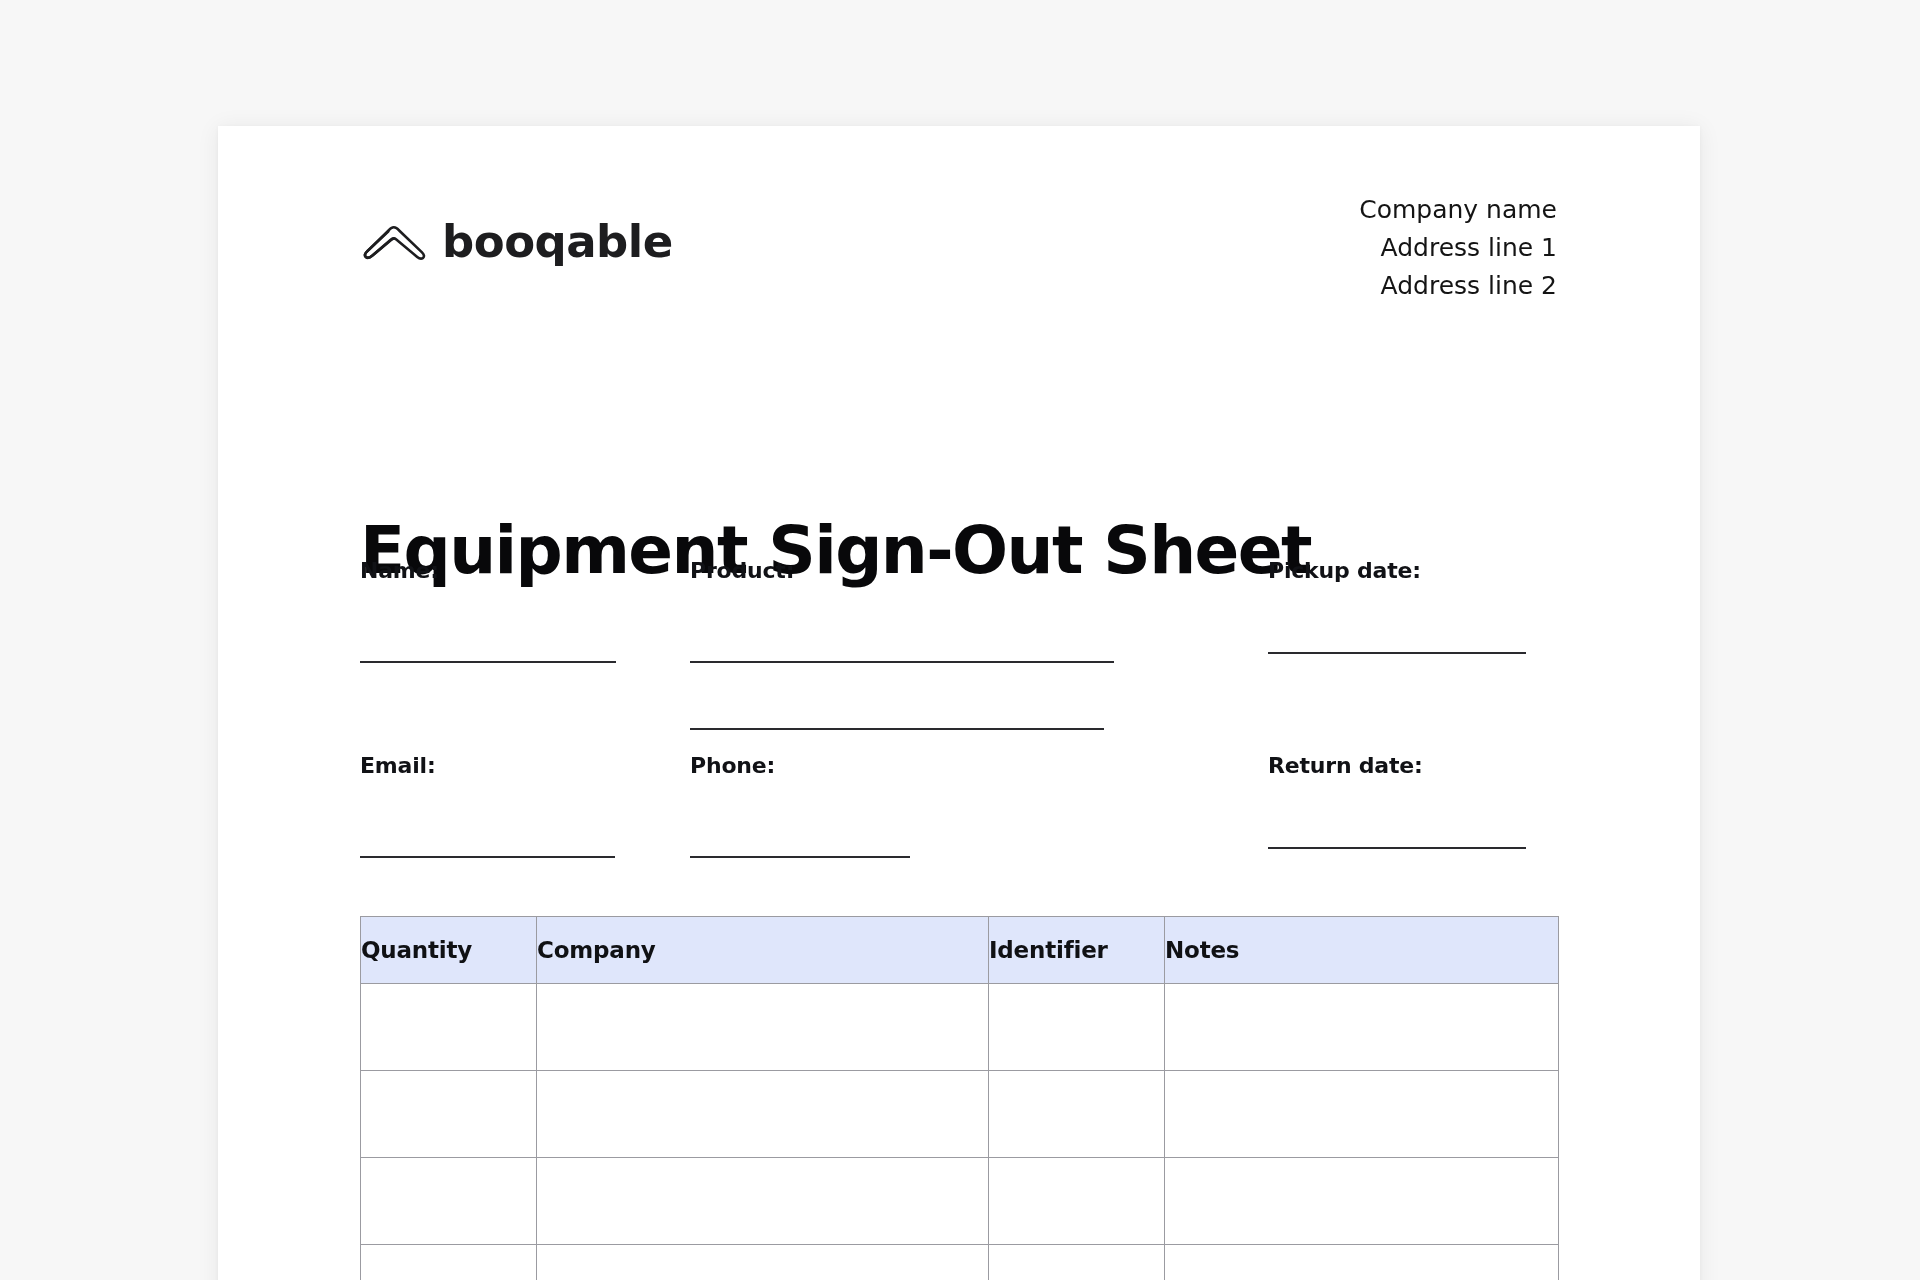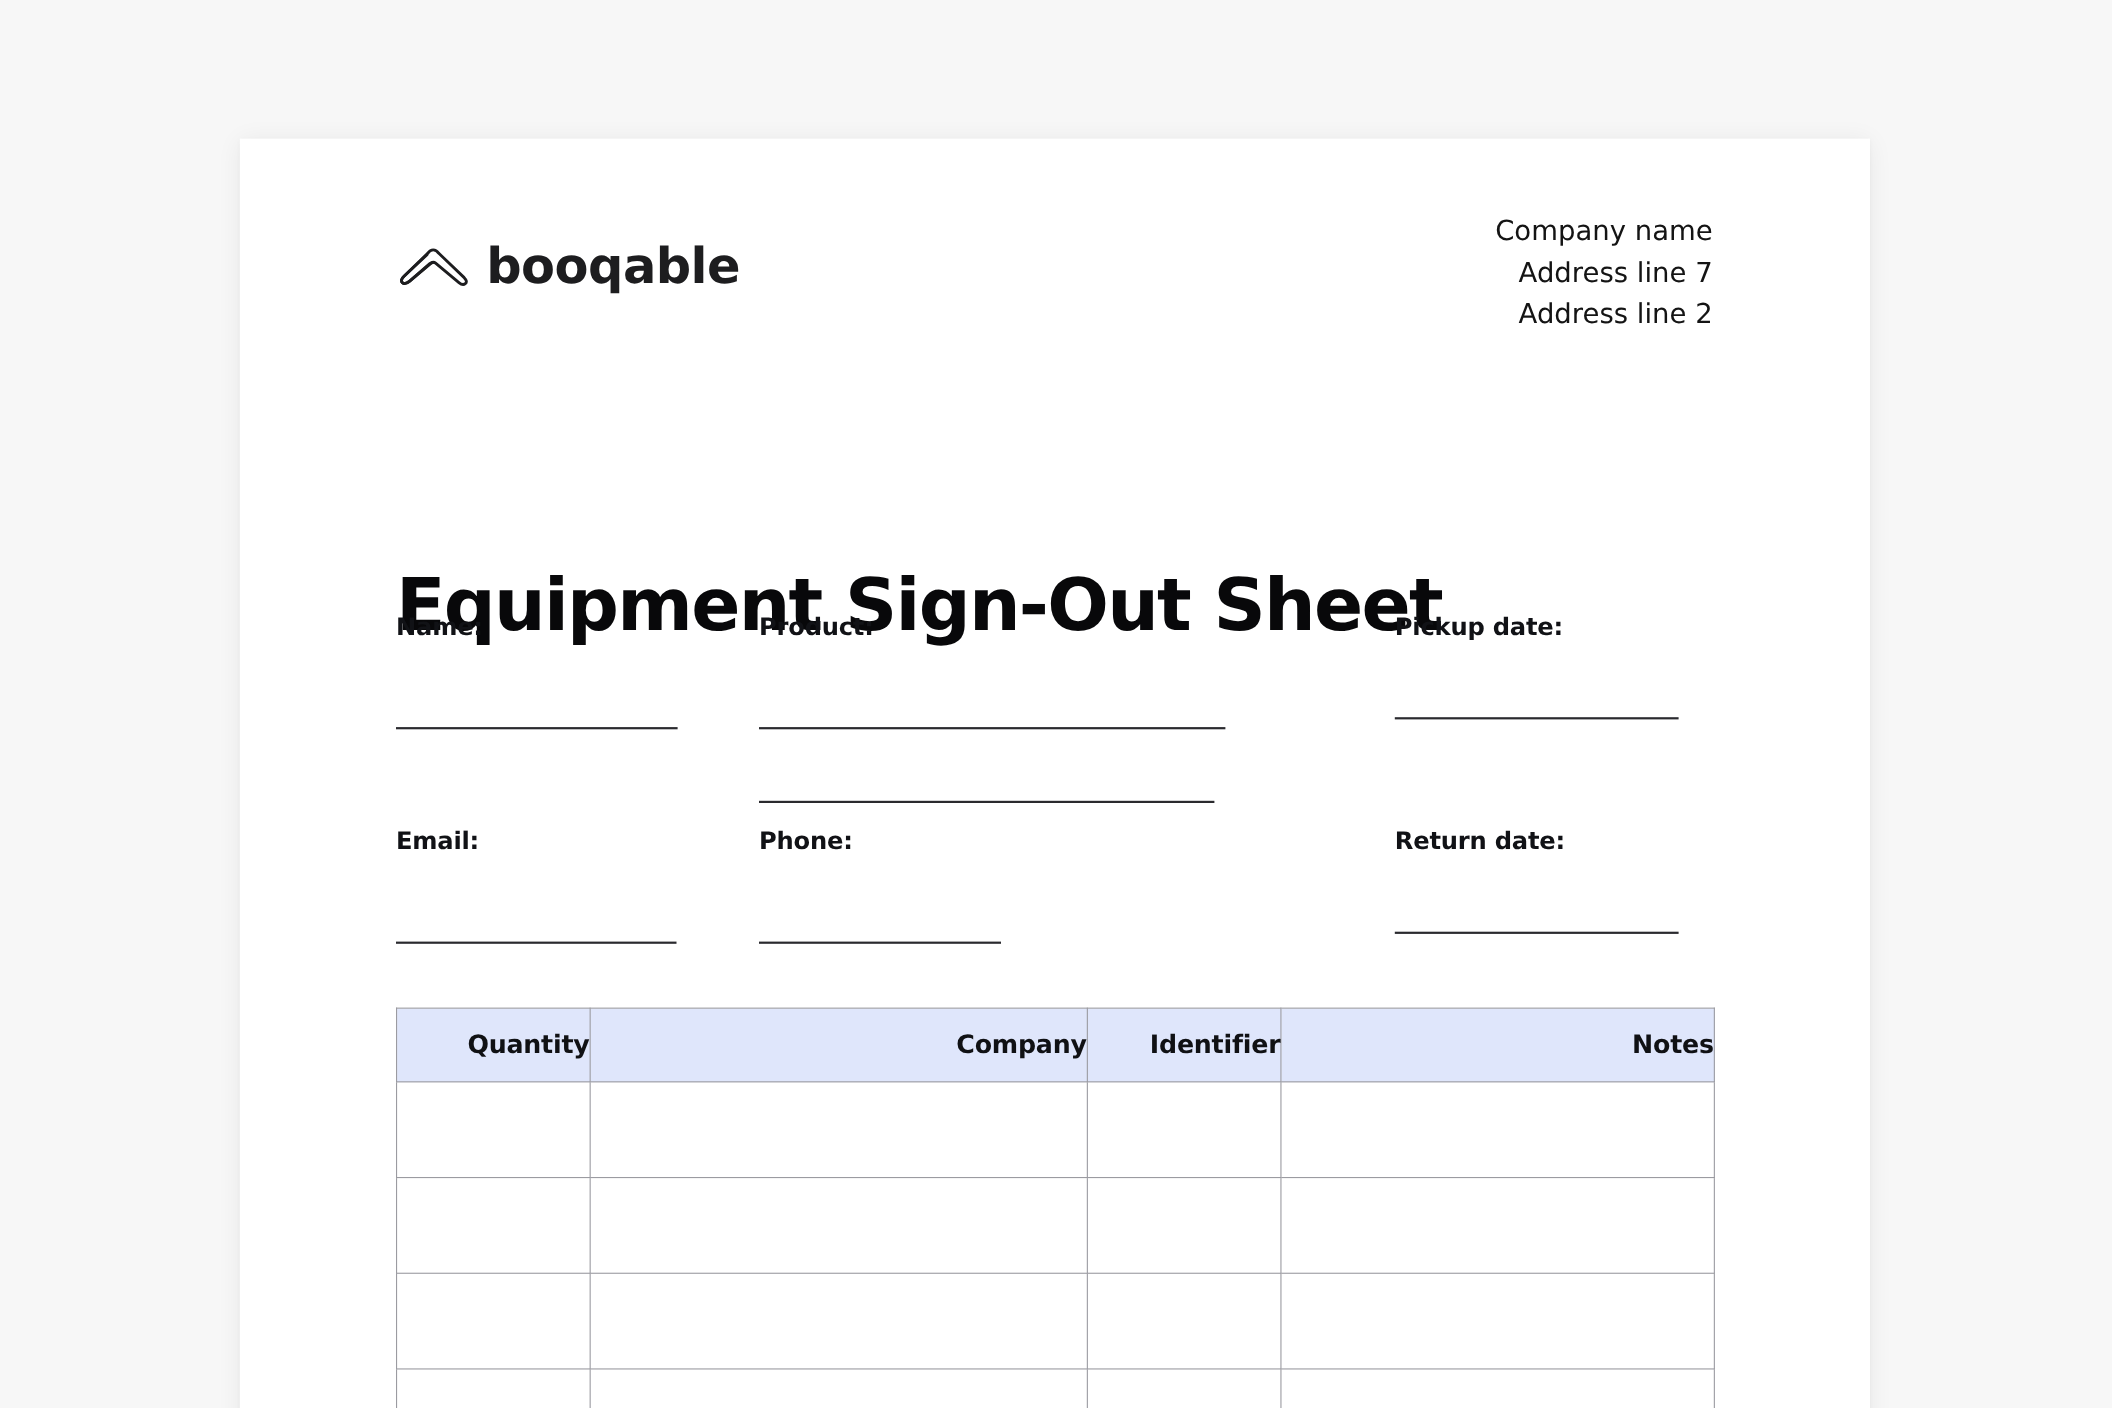--- a/index.html
+++ b/index.html
@@ -144,21 +144,21 @@
     padding: 0;
   }
   .equip-table thead th {
     background: #dfe6fb;
     height: 66px;
     font-family: "DejaVu Sans", sans-serif;
     font-size: 23px;
     font-weight: 700;
     color: #101114;
     letter-spacing: -0.2px;
-    text-align: right;
+    text-align: left;
     vertical-align: middle;
   }
   .equip-table tbody td {
     background: #ffffff;
     height: 86px;
   }
   .col-qty   { width: 176px; }
   .col-prod  { width: 452px; }
   .col-ident { width: 176px; }
   .col-notes { width: 394px; }
@@ -173,21 +173,21 @@
     <div class="logo-block">
       <svg class="logo-mark" viewBox="0 0 68 40">
         <path d="M33.8 5.2 C36.0 5.2 37.6 6.5 38.9 8.3 L62.0 30.4 C64.2 32.6 64.6 34.6 63.0 35.9 C61.4 37.2 59.2 36.6 57.2 34.9 L36.0 17.2 C34.8 16.2 33.2 16.2 32.0 17.2 L12.5 33.6 C9.8 35.8 7.3 36.4 5.8 35.0 C4.2 33.5 4.9 31.3 7.3 29.1 L28.8 8.3 C30.1 6.5 31.7 5.2 33.8 5.2 Z" fill="none" stroke="#1d1d1f" stroke-width="2.6" stroke-linejoin="round"></path>
         <path d="M33.6 16.6 C32.6 16.6 31.6 17.0 30.7 17.7 L12.4 33.5 C9.8 35.7 7.3 36.3 5.8 34.9 C4.3 33.5 4.9 31.4 7.3 29.2 L28.2 9.6" fill="none" stroke="#1d1d1f" stroke-width="2.6" stroke-linecap="round" stroke-linejoin="round"></path>
       </svg>
       <span class="logo-word">booqable</span>
     </div>
 
     <div class="company-block">
       <div class="company-line">Company name</div>
-      <div class="company-line">Address line 7</div>
+      <div class="company-line">Address line 1</div>
       <div class="company-line">Address line 2</div>
     </div>
   </div>
 
   <div class="doc-title">Equipment Sign-Out Sheet</div>
 
   <div class="form-area">
 
     <div class="field f-name">
       <span class="field-label">Name:</span>

